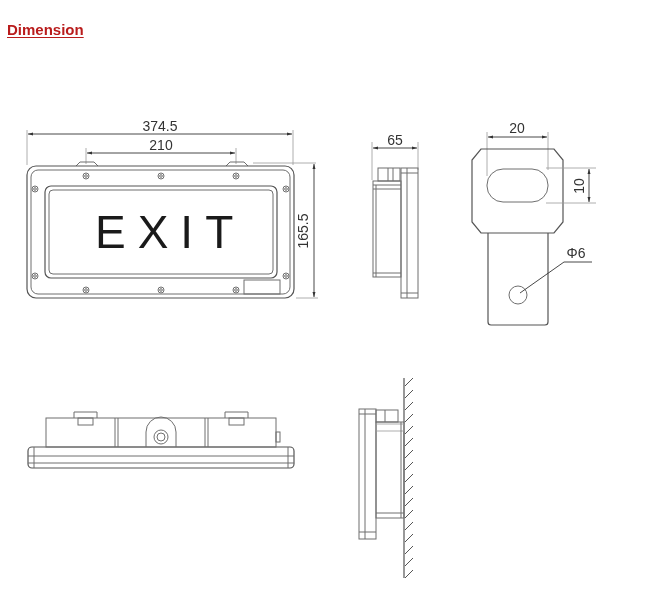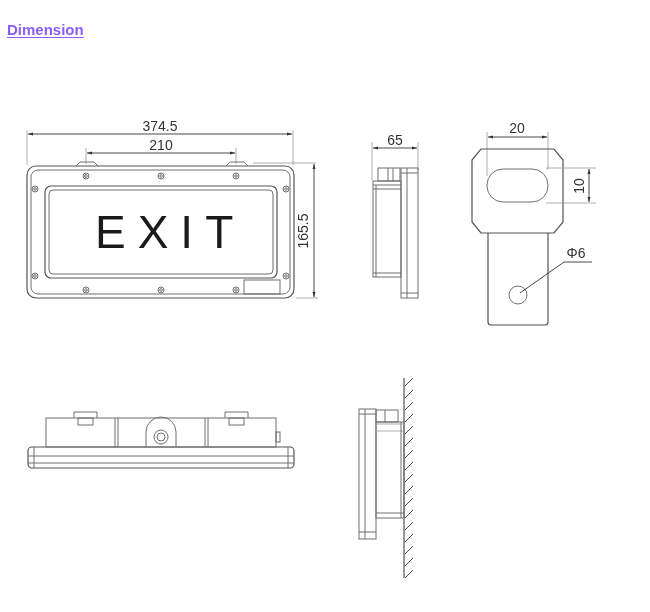--- a/index.html
+++ b/index.html
@@ -1,20 +1,20 @@
 <!DOCTYPE html>
 <html><head>
   <meta charset="utf-8">
   <style>
     html, body { margin: 0; padding: 0; background: #ffffff; }
     body { width: 650px; height: 612px; position: relative; overflow: hidden; font-family: "Liberation Sans", sans-serif; }
     .heading {
       position: absolute; left: 7px; top: 21px;
       font-family: "Liberation Sans", sans-serif;
-      font-weight: bold; font-size: 15px; color: #8b5cf6;
+      font-weight: bold; font-size: 15px; color: #b91c1c;
       text-decoration: underline; text-underline-offset: 2px;
     }
     svg.drawing { position: absolute; left: 0; top: 0; }
     .ln { fill: none; stroke: #6f6f6f; stroke-width: 1; }
     .lnd { fill: none; stroke: #555; stroke-width: 1.2; }
     .lnl { fill: none; stroke: #9a9a9a; stroke-width: 0.8; }
     .dim { fill: none; stroke: #333; stroke-width: 0.9; }
     .dimtxt { font-family: "Liberation Sans", sans-serif; font-size: 14px; fill: #333; }
     .exittxt { font-family: "Liberation Sans", sans-serif; font-size: 46px; fill: #1a1a1a; letter-spacing: 12px; }
     .hatch { stroke: #555; stroke-width: 1; }

